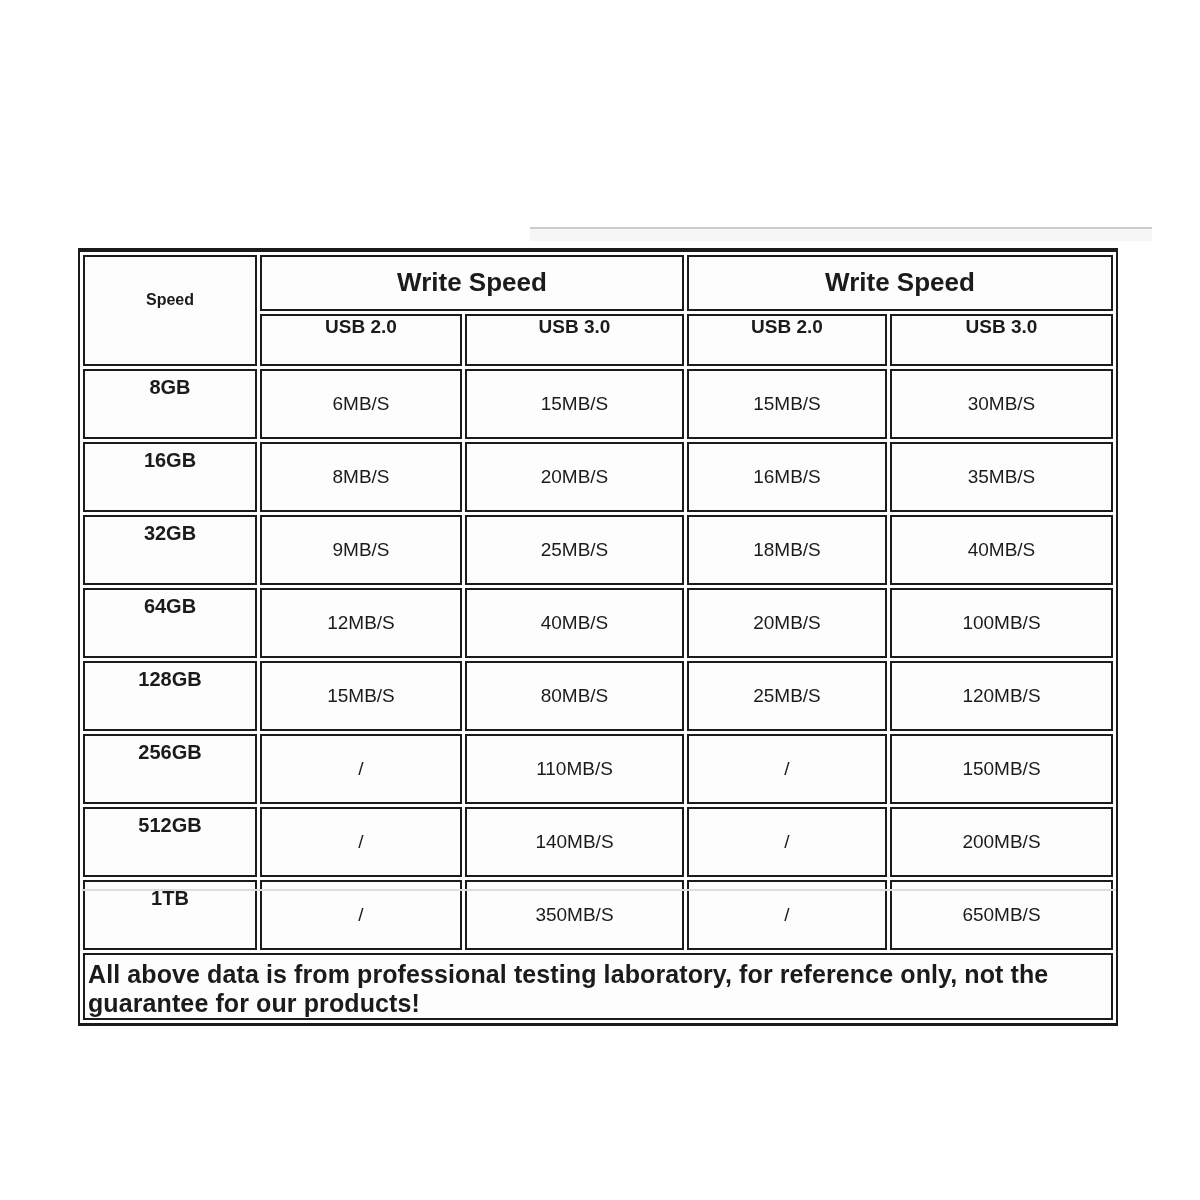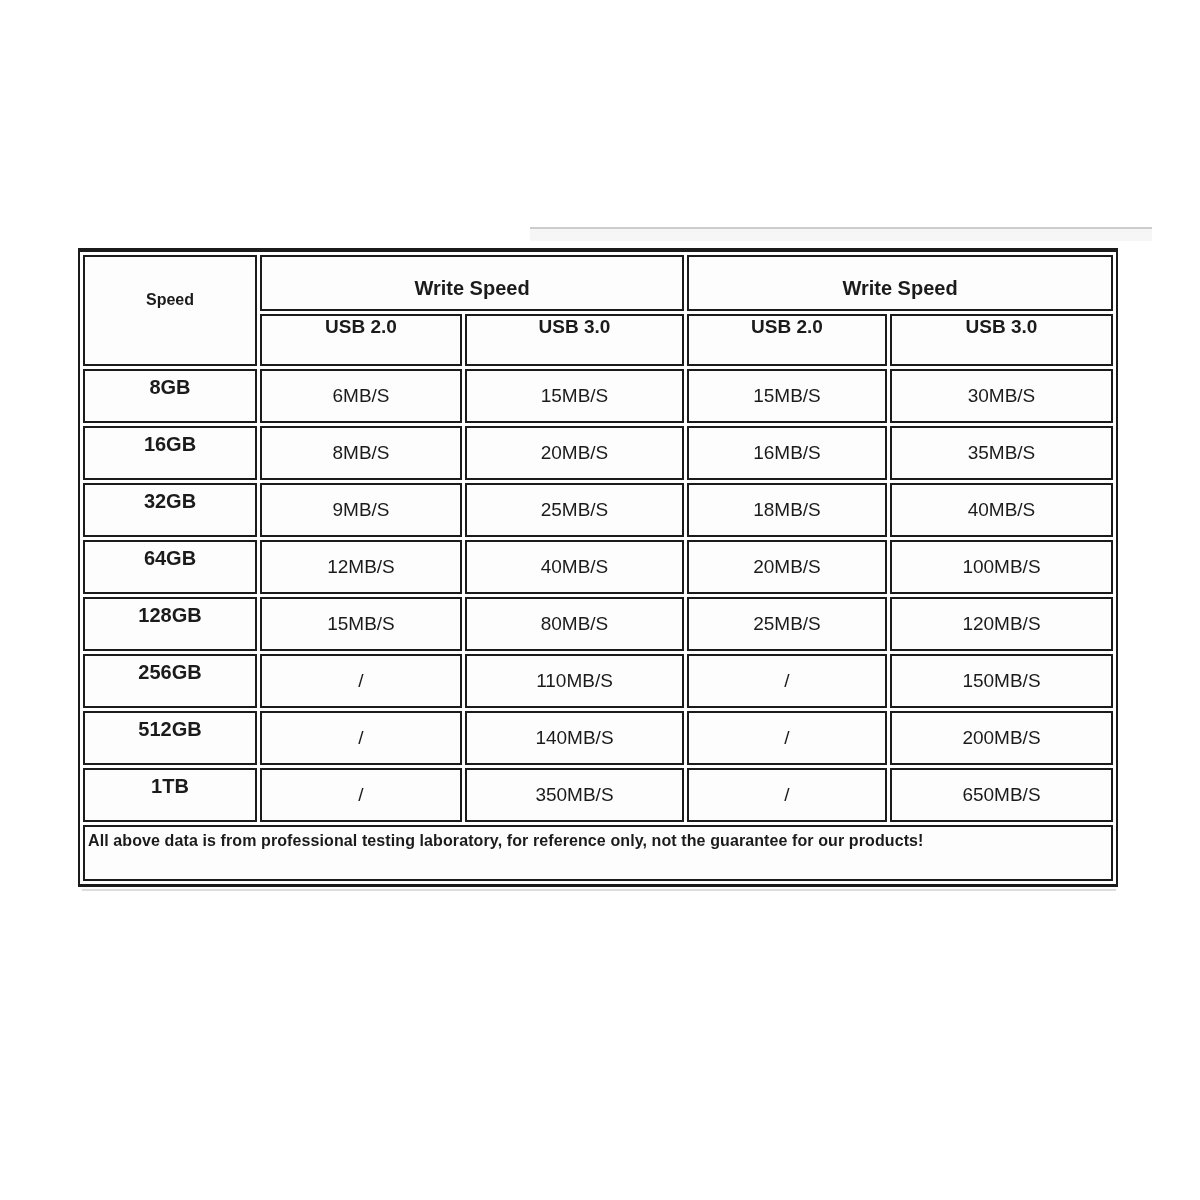--- a/index.html
+++ b/index.html
@@ -35,47 +35,47 @@
   }
   td, th {
     border: 2px solid #1b1b1b;
     background: #fdfdfd;
     text-align: center;
     font-size: 19px;
     overflow: hidden;
   }
   .r-group  { height: 56px; }
   .r-sub    { height: 52px; }
-  .r-data   { height: 54px; }
+  .r-data   { height: 70px; }
   .r-foot   { height: 56px; }
 
   .corner-cell {
     vertical-align: top; padding-top: 34px;
     font-weight: bold; font-size: 16px;
   }
   .group-cell {
-    vertical-align: top; padding-top: 20px;
-    font-weight: bold; font-size: 20px;
+    vertical-align: top; padding-top: 10px;
+    font-weight: bold; font-size: 26px;
   }
   .sub-cell {
     vertical-align: top; 
     font-weight: bold; font-size: 19px;
   }
   .cap-cell {
     vertical-align: top; padding-top: 5px;
     font-weight: bold; font-size: 20px;
   }
   .val-cell {
     vertical-align: middle;
     font-weight: normal; font-size: 19px;
   }
   .foot-cell {
     vertical-align: top; text-align: left;
     padding: 5px 3px 0 3px;
-    font-weight: bold; font-size: 16px;
+    font-weight: bold; font-size: 25px;
     letter-spacing: 0.1px;
   }
 </style>
 </head>
 <body>
 
 <div class="stage">
 
   <div class="artifact-top"></div>
 

